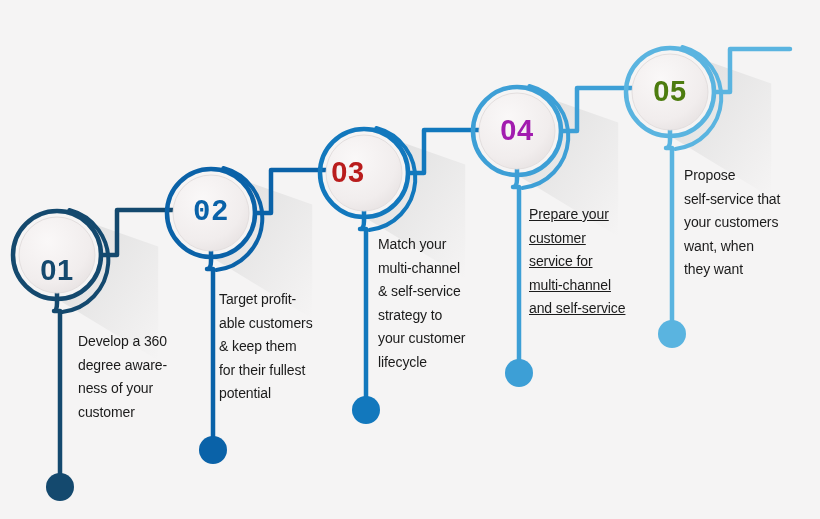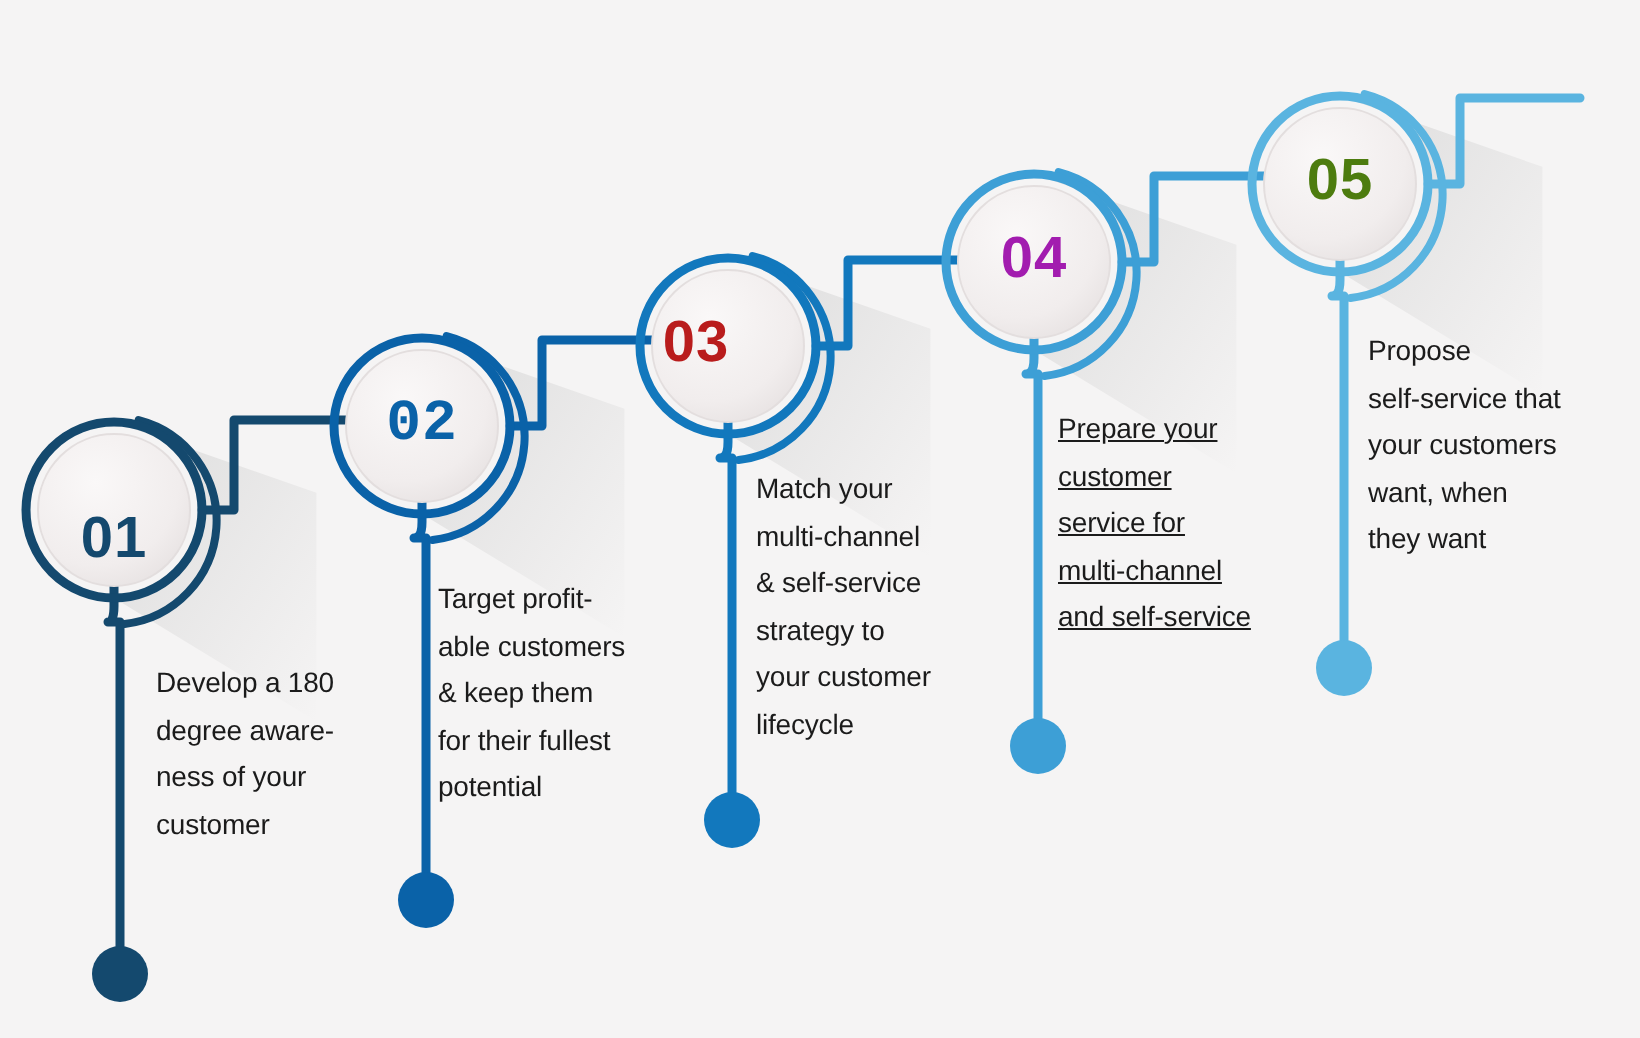--- a/index.html
+++ b/index.html
@@ -131,21 +131,21 @@
         <circle cx="517" cy="131" r="38" fill="url(#circleFace)" stroke="#e3dede" stroke-width="1"></circle>
         <path d="M 682.32 47
         A 52 52 0 0 1 675.28 149" fill="none" stroke="#5ab4e0" stroke-width="4" stroke-linecap="round"></path>
         <circle cx="670" cy="92" r="44" fill="none" stroke="#5ab4e0" stroke-width="4.5"></circle>
         <circle cx="670" cy="92" r="38" fill="url(#circleFace)" stroke="#e3dede" stroke-width="1"></circle>
       </g>
   </svg>
 
   <div id="text-layer">
       <div class="step-number" style="left: 57px; top: 270px; color: rgb(20, 73, 110);">01</div>
-      <div class="step-desc" style="left: 78px; top: 330px;">Develop a 180
+      <div class="step-desc" style="left: 78px; top: 330px;">Develop a 360
 degree aware-
 ness of your
 customer</div>
       <div class="step-number" style="left: 211px; top: 212px; color: rgb(10, 98, 168); font-family: Liberation Mono, monospace;">02</div>
       <div class="step-desc" style="left: 219px; top: 288px;">Target profit-
 able customers
 &amp; keep them
 for their fullest
 potential</div>
       <div class="step-number" style="left: 348px; top: 172px; color: #b91c1c;">03</div>

